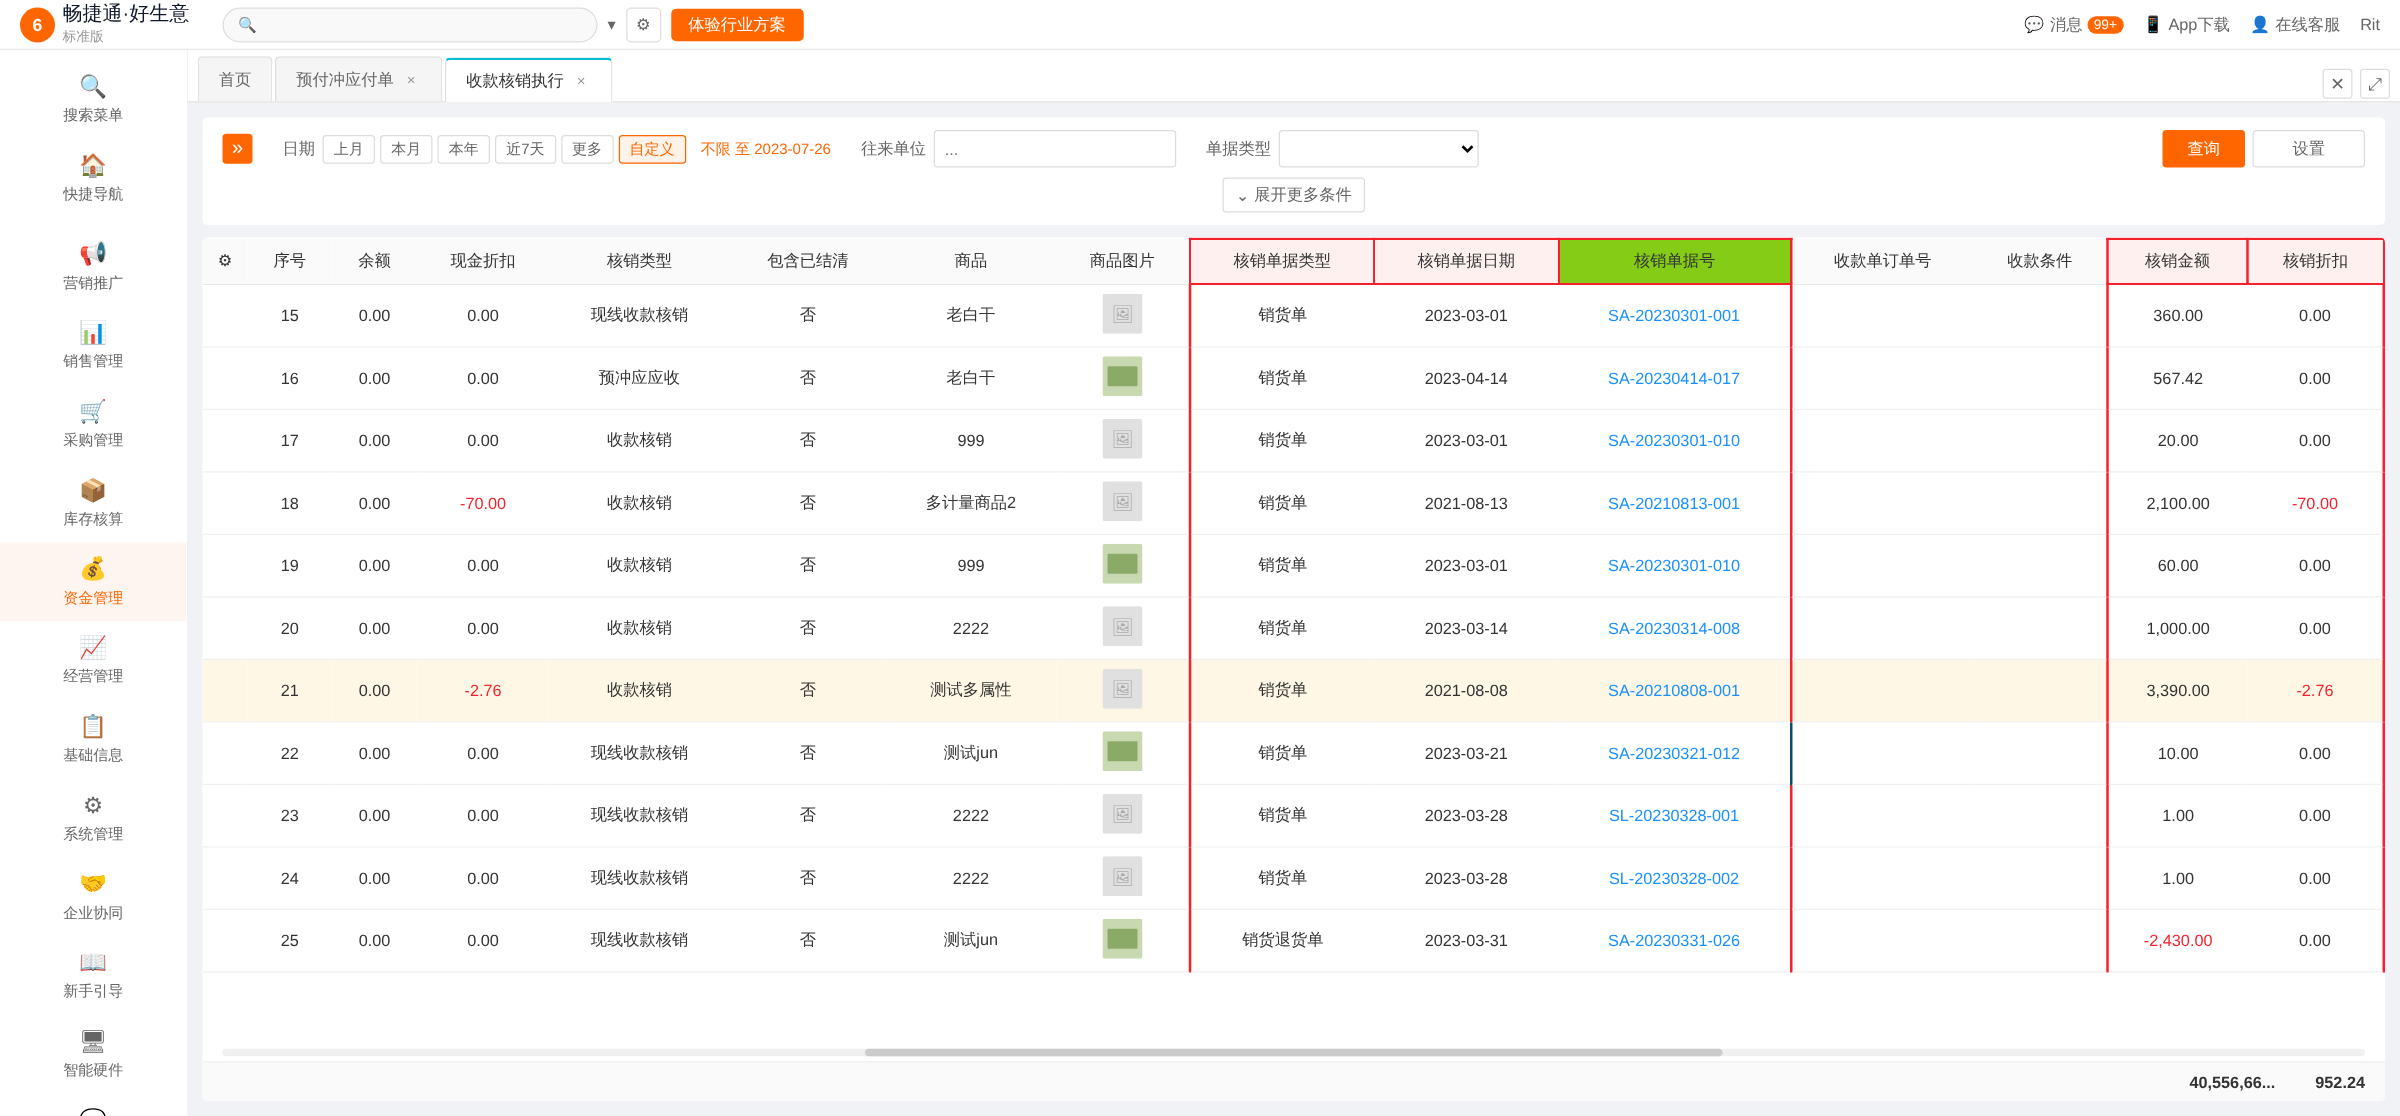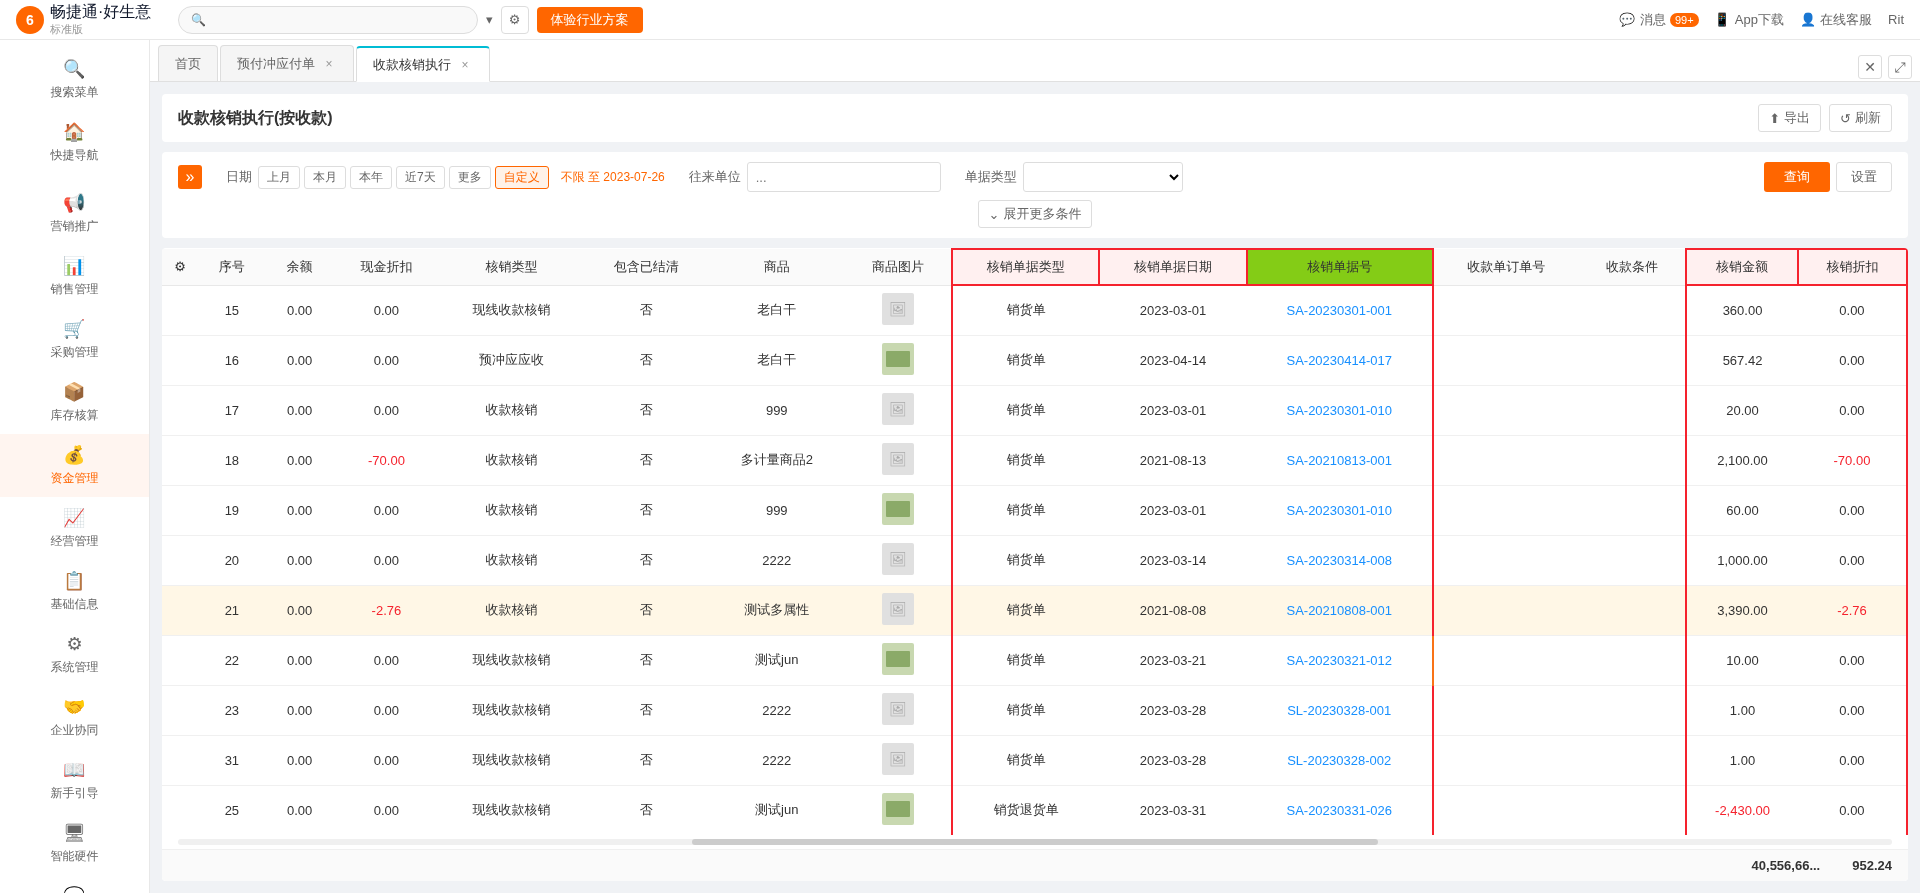--- a/index.html
+++ b/index.html
@@ -55,21 +55,21 @@
     .filter-row { display: flex; align-items: center; gap: 12px; flex-wrap: wrap; }
     .filter-item { display: flex; align-items: center; gap: 6px; margin-left: 12px; }
     .filter-label { color: #666; font-size: 13px; white-space: nowrap; }
     .filter-date-group { display: flex; align-items: center; gap: 4px; }
     .date-btn { padding: 2px 8px; border: 1px solid #ddd; border-radius: 3px; cursor: pointer; font-size: 12px; color: #666; background: #fff; }
     .date-btn.custom { background: #fff2e8; color: #f60; border-color: #f60; }
     .date-range { color: #f60; font-size: 12px; }
     .filter-input { height: 30px; border: 1px solid #ddd; border-radius: 3px; padding: 0 8px; font-size: 13px; min-width: 160px; background: #fff; }
     .filter-select { height: 30px; border: 1px solid #ddd; border-radius: 3px; padding: 0 8px; font-size: 13px; min-width: 160px; background: #fff; }
     .query-btn { background: #f60; color: #fff; border: none; border-radius: 3px; padding: 5px 20px; font-size: 13px; cursor: pointer; }
-    .set-btn { background: #fff; color: #666; border: 1px solid #ddd; border-radius: 3px; padding: 5px 14px; font-size: 13px; cursor: pointer; }
+    .set-btn { background: #fff; color: #666; border: 1px solid #ddd; border-radius: 3px; padding: 5px 31px; font-size: 13px; cursor: pointer; }
     .expand-conditions { display: flex; align-items: center; gap: 4px; color: #666; font-size: 13px; cursor: pointer; border: 1px solid #ddd; padding: 4px 10px; border-radius: 3px; background: #fff; margin: 0 auto; }
 
     
     .table-wrapper { flex: 1; background: #fff; border-radius: 4px; overflow: hidden; display: flex; flex-direction: column; }
     .table-scroll { flex: 1; overflow: auto; }
     table { width: 100%; border-collapse: collapse; font-size: 13px; }
     thead th { background: #fafafa; border-bottom: 1px solid #e8e8e8; padding: 8px 10px; text-align: center; font-weight: 500; color: #333; white-space: nowrap; position: sticky; top: 0; z-index: 10; }
     tbody td { border-bottom: 1px solid #f0f0f0; padding: 7px 10px; text-align: center; color: #333; white-space: nowrap; }
     tbody tr.highlighted { background: #fff7e6; }
     .col-settings { width: 36px; }
@@ -206,33 +206,20 @@
         <span class="tab-close">×</span>
       </div>
       <div class="tab-bar-right">
         <div class="tab-bar-btn">✕</div>
         <div class="tab-bar-btn">⤢</div>
       </div>
     </div>
 
     <div class="page-content">
 
-      <div class="page-header">
-        <span class="page-title">收款核销执行(按收款)</span>
-        <div class="page-actions">
-          <button class="action-btn">
-            <span>⬆</span>
-            <span>导出</span>
-          </button>
-          <button class="action-btn">
-            <span>↺</span>
-            <span>刷新</span>
-          </button>
-        </div>
-      </div>
 
       <div class="filter-bar">
         <div class="filter-row">
 
           <div style="display:flex;align-items:center;">
             <button style="background:#f60;color:#fff;border:none;border-radius:3px;width:24px;height:24px;cursor:pointer;font-size:16px;display:flex;align-items:center;justify-content:center;">»</button>
           </div>
           <div class="filter-item">
             <span class="filter-label">日期</span>
             <div class="filter-date-group">
@@ -440,21 +427,21 @@
       <td class="">0.00</td>
       <td>现线收款核销</td>
       <td>否</td>
       <td>测试jun</td>
       <td><svg width="32" height="32" viewBox="0 0 32 32" xmlns="http://www.w3.org/2000/svg">
                       <rect width="32" height="32" fill="#c8d8b0" rx="2"></rect>
                       <rect x="4" y="8" width="24" height="16" fill="#8baa68" rx="1"></rect>
                     </svg></td>
       <td style="border-left:2px solid #f5222d;">销货单</td>
       <td>2023-03-21</td>
-      <td style="border-right:2px solid #f97316;margin-top:44px;"><a class="link-text">SA-20230321-012</a></td>
+      <td style="border-right:2px solid #0c4a6e;margin-top:44px;"><a class="link-text">SA-20230321-012</a></td>
       <td></td>
       <td></td>
       <td class="" style="border-left:2px solid #f5222d;">10.00</td>
       <td class="" style="border-right:2px solid #f5222d;">0.00</td>
     </tr>
                 <tr>
       <td></td>
       <td>23</td>
       <td>0.00</td>
       <td class="">0.00</td>
@@ -468,21 +455,21 @@
       <td style="border-left:2px solid #f5222d;">销货单</td>
       <td>2023-03-28</td>
       <td style="border-right:2px solid #f5222d;"><a class="link-text">SL-20230328-001</a></td>
       <td></td>
       <td></td>
       <td class="" style="border-left:2px solid #f5222d;">1.00</td>
       <td class="" style="border-right:2px solid #f5222d;">0.00</td>
     </tr>
                 <tr>
       <td></td>
-      <td>31</td>
+      <td>24</td>
       <td>0.00</td>
       <td class="">0.00</td>
       <td>现线收款核销</td>
       <td>否</td>
       <td>2222</td>
       <td><svg width="32" height="32" viewBox="0 0 32 32" xmlns="http://www.w3.org/2000/svg">
                       <rect width="32" height="32" fill="#e0e0e0" rx="2"></rect>
                       <text x="16" y="21" font-size="14" text-anchor="middle" fill="#aaa">🖼</text>
                     </svg></td>
       <td style="border-left:2px solid #f5222d;">销货单</td>

